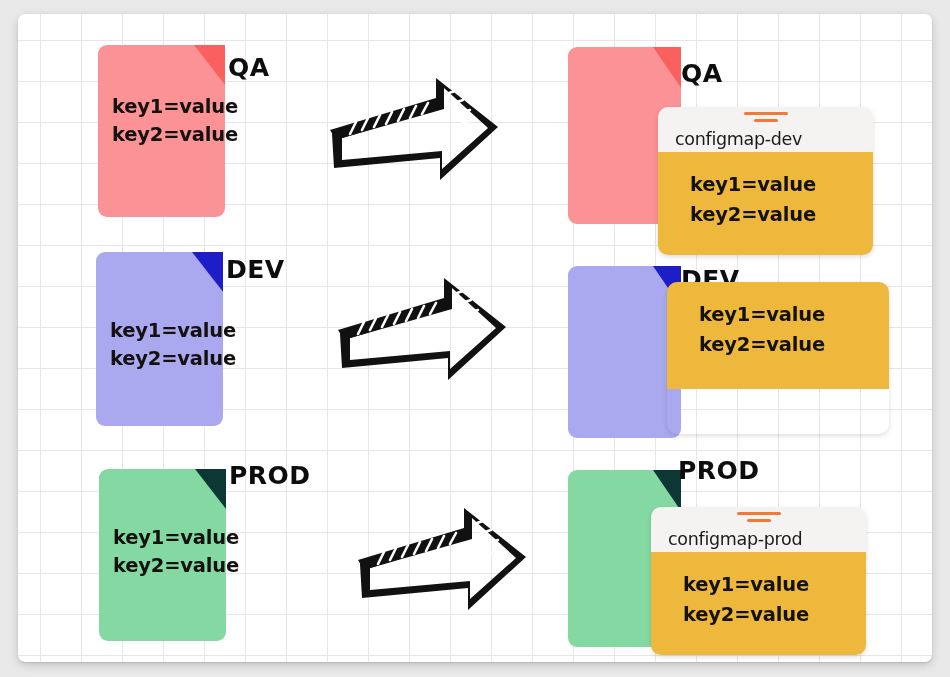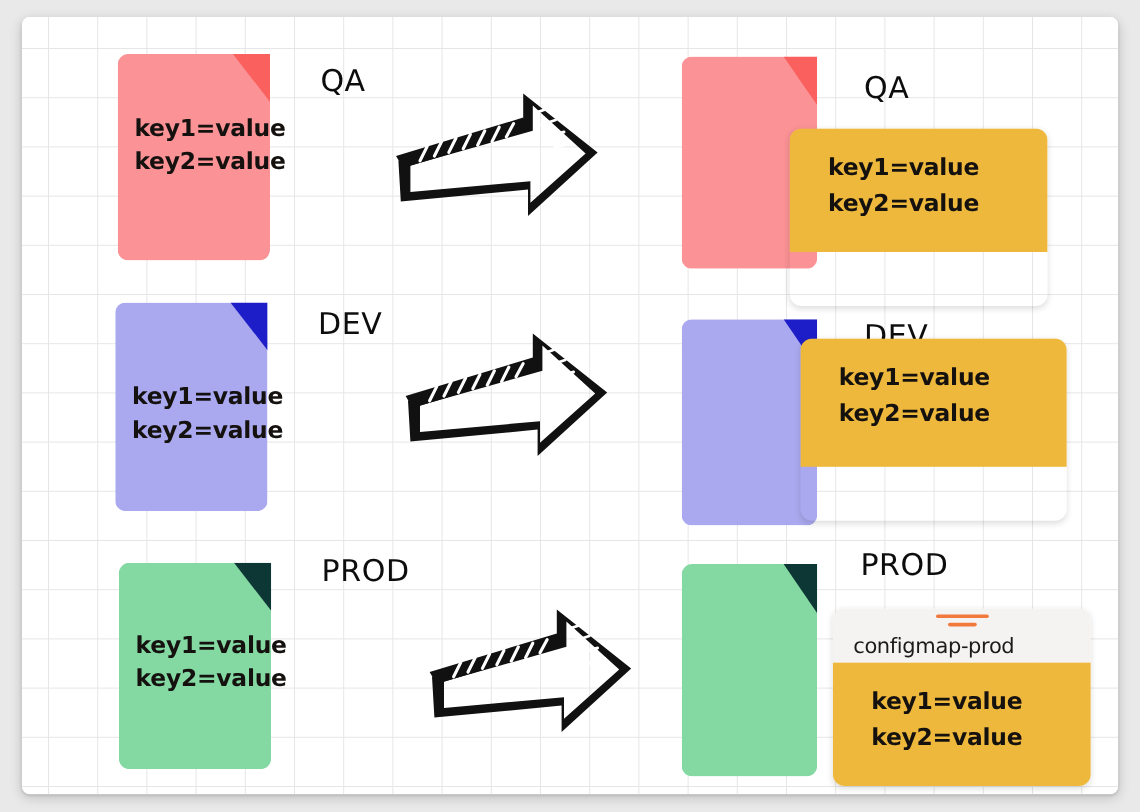--- a/index.html
+++ b/index.html
@@ -68,24 +68,23 @@
     letter-spacing: -0.2px;
   }
   .doc-text div { white-space: nowrap; }
 
   
   .env-label {
     position: absolute;
     color: #0d0d0d;
     font-family: "DejaVu Sans", sans-serif;
     font-size: 25px;
-    font-weight: 400;
+    font-weight: 700;
     letter-spacing: 0.5px;
     white-space: nowrap;
-    margin-left: 39px;
   }
 
   
   .cm-card {
     position: absolute;
     border-radius: 10px;
     overflow: hidden;
     box-shadow: 0 2px 5px rgba(0,0,0,0.13);
   }
   .cm-header {
@@ -192,20 +191,27 @@
       <div class="doc-body" style="background:#fa9296; clip-path: polygon(0 0, 76% 0, 100% 23%, 100% 100%, 0 100%);"></div>
       <div class="doc-fold" style="width:28px;height:41px;">
         <svg width="28" height="41" viewBox="0 0 28 41">
           <path d="M0 0 L28 41 L28 0 Z" fill="#f9605e"></path>
         </svg>
       </div>
     </div>
     <div class="env-label" style="left:663px; top:45px;">QA</div>
 
     <div class="cm-card" style="left:640px; top:93px; width:215px; height:148px;">
+      <div class="cm-header">
+        <div class="cm-marks">
+          <i class="m1"></i>
+            <i class="m2"></i>
+        </div>
+        <div class="cm-title">configmap-dev</div>
+      </div>
       <div class="cm-body">
         <div>key1=value</div>
         <div>key2=value</div>
       </div>
     </div>
 
     <div class="doc" style="left:78px; top:238px; width:127px; height:174px;">
       <div class="doc-body" style="background:#aaa9ef; clip-path: polygon(0 0, 76% 0, 100% 23%, 100% 100%, 0 100%);"></div>
       <div class="doc-fold" style="width:31px;height:40px;">
         <svg width="31" height="40" viewBox="0 0 31 40">
@@ -303,21 +309,21 @@
     <div class="doc" style="left:550px; top:456px; width:113px; height:177px;">
       <div class="doc-body" style="background:#84d9a3; clip-path: polygon(0 0, 76% 0, 100% 23%, 100% 100%, 0 100%);"></div>
       <div class="doc-fold" style="width:28px;height:41px;">
         <svg width="28" height="41" viewBox="0 0 28 41">
           <path d="M0 0 L28 41 L28 0 Z" fill="#0d3734"></path>
         </svg>
       </div>
     </div>
     <div class="env-label" style="left:660px; top:442px;">PROD</div>
 
-    <div class="cm-card" style="left:676px; top:493px; width:215px; height:148px;">
+    <div class="cm-card" style="left:633px; top:493px; width:215px; height:148px;">
       <div class="cm-header">
         <div class="cm-marks">
           <i class="m1"></i>
             <i class="m2"></i>
         </div>
         <div class="cm-title">configmap-prod</div>
       </div>
       <div class="cm-body">
         <div>key1=value</div>
         <div>key2=value</div>

